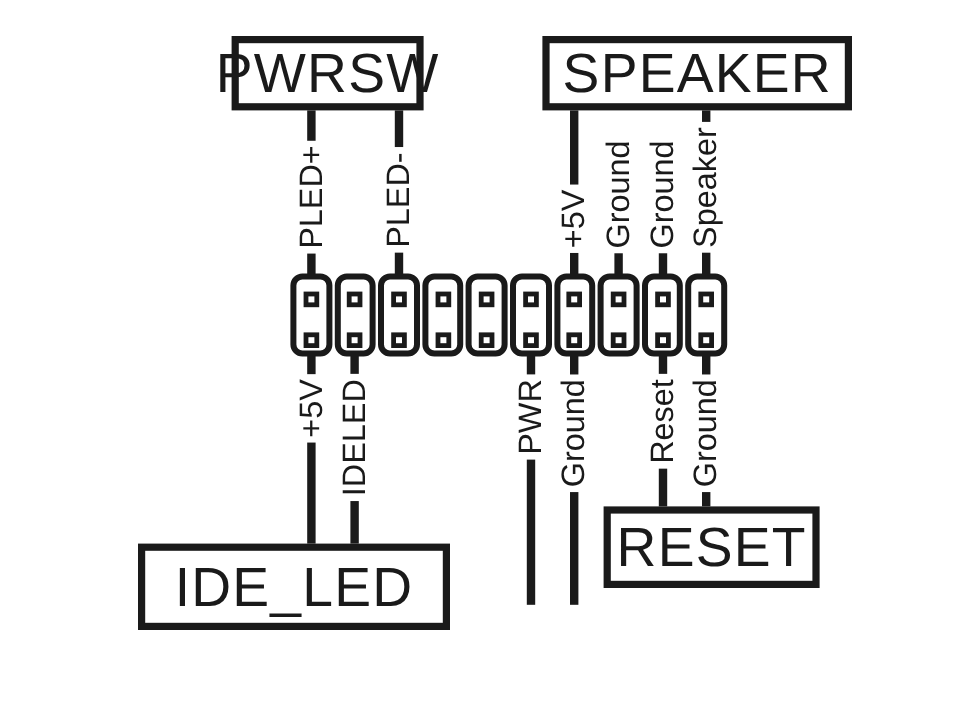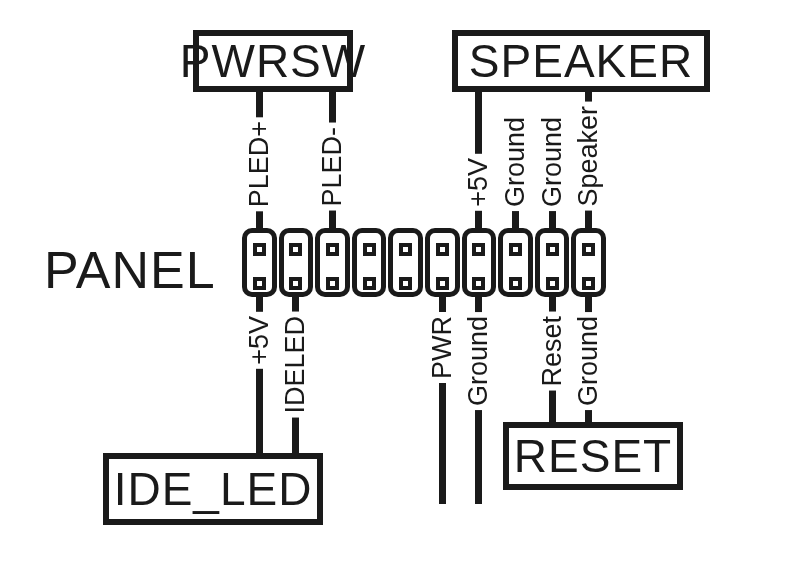--- a/index.html
+++ b/index.html
@@ -29,21 +29,20 @@
     position:absolute; writing-mode:vertical-rl; transform:rotate(180deg);
     background:#ffffff; color:#1a1a1a; font-size:27px; line-height:29px;
     padding:4px 0; white-space:nowrap;
   }
 </style>
 </head>
 <body>
 
 <div class="canvas">
 
-  <div class="panel-title" style="left:44px; top:240px;">PANEL</div>
 
   <div id="gen-layer">
       <div class="wire" style="left: 255.75px; top: 86px; height: 163px;"></div>
       <div class="wire" style="left: 328.95px; top: 86px; height: 163px;"></div>
       <div class="wire" style="left: 475.35px; top: 86px; height: 163px;"></div>
       <div class="wire" style="left: 511.95px; top: 206px; height: 43px;"></div>
       <div class="wire" style="left: 548.55px; top: 206px; height: 43px;"></div>
       <div class="wire" style="left: 585.15px; top: 86px; height: 163px;"></div>
       <div class="wire" style="left: 255.75px; top: 283px; height: 174px;"></div>
       <div class="wire" style="left: 292.35px; top: 283px; height: 174px;"></div>
@@ -96,21 +95,21 @@
     </div>
 
   <div class="cbox" style="left:193px; top:30px;  width:160px; height:62px;">
     <span>PWRSW</span>
   </div>
 
   <div class="cbox" style="left:452px; top:30px;  width:258px; height:62px;">
     <span>SPEAKER</span>
   </div>
 
-  <div class="cbox" style="left:103px; top:453px; width:220px; height:72px;">
+  <div class="cbox" style="left:115px; top:453px; width:260px; height:72px;">
     <span>IDE_LED</span>
   </div>
 
   <div class="cbox" style="left:503px; top:422px; width:180px; height:68px;">
     <span>RESET</span>
   </div>
 
 
 </div>
 

